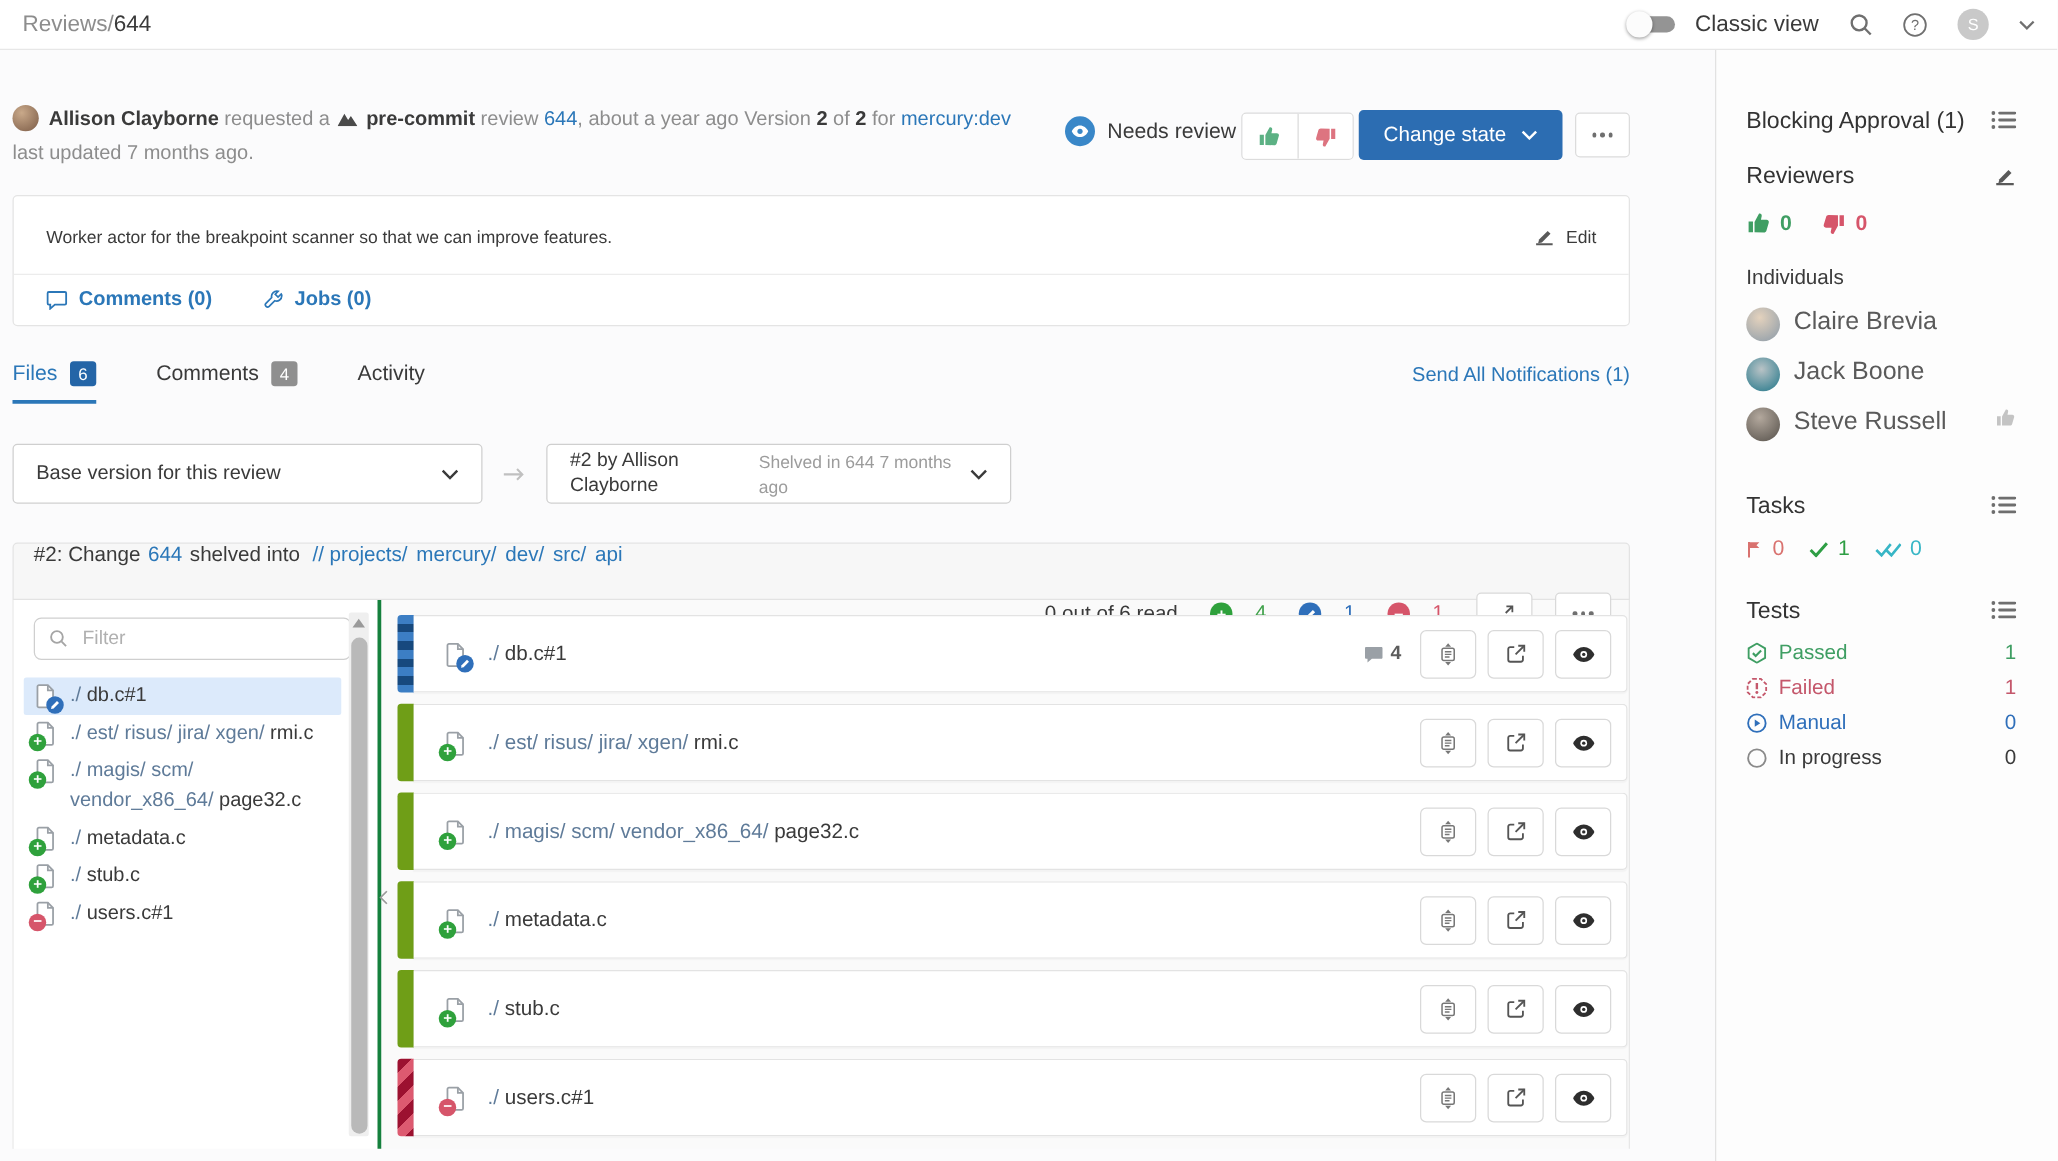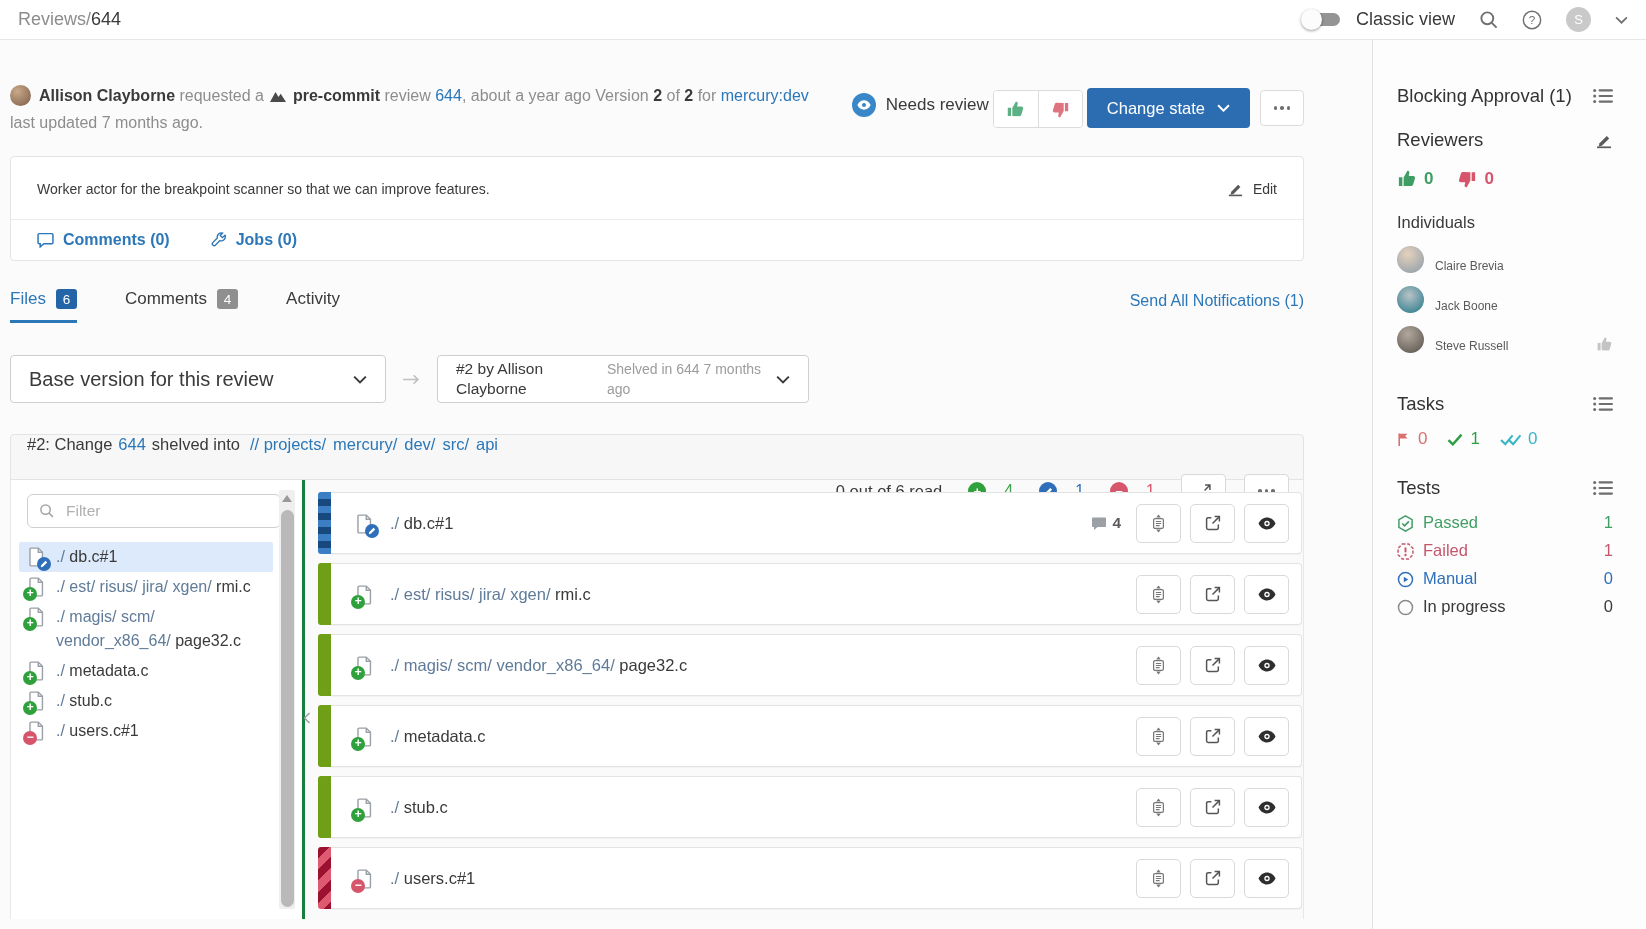--- a/index.html
+++ b/index.html
@@ -53,21 +53,21 @@
   .tab { display:inline-flex; align-items:center; gap:10px; font-size:17px; color:#3a3a3a; padding-bottom:11px; margin-right:48px; cursor:pointer; border-bottom:3px solid transparent; }
   .tab.active { color:#2b77b8; border-bottom-color:#2b77b8; }
   .badge { min-width:21px; height:20px; border-radius:3px; color:#fff; font-size:13.5px; display:inline-flex; align-items:center; justify-content:center; padding:0 4px; }
   .badge.blue { background:#2465a7; }
   .badge.gray { background:#8f8f8f; }
   .notif-link { margin-left:auto; color:#2b77b8; font-size:16px; cursor:pointer; padding-top:3px; }
 
   
   .ver-row { margin-top:32px; display:flex; align-items:center; }
   .dropdown { border:1px solid #cfcfcf; border-radius:4px; background:#fff; display:flex; align-items:center; cursor:pointer; }
-  .dd-base { width:376px; height:48px; padding:0 18px; font-size:20px; color:#3a3a3a; }
+  .dd-base { width:376px; height:48px; padding:0 18px; font-size:16px; color:#3a3a3a; }
   .dd-target { width:372px; height:48px; padding:0 18px; }
   .dd-chev { margin-left:auto; }
   .dd-lines { display:flex; line-height:20px;justify-content:space-between; }
   .dd-l1 { font-size:15.5px; color:#3a3a3a; }
   .dd-l2 { font-size:14px; color:#9c9c9c; }
   .ver-arrow { margin:0 16px; }
 
   
   .panel { margin-top:31px; width:1294px; }
   .panel-head { height:46px; background:#f7f7f7; border:1px solid #e3e3e3; border-radius:4px 4px 0 0; display:flex; align-items:flex-start; padding:0 14px 0 16px; font-size:16.5px; }
@@ -126,35 +126,35 @@
 
   
   .side-head { display:flex; align-items:center; font-size:18.5px; color:#333; }
   .side-head .hicon { margin-left:auto; cursor:pointer; }
   .sec-reviewers { margin-top:22px; }
   .vote-counts { display:flex; align-items:center; gap:10px; margin-top:18px; font-size:17px; font-weight:700; }
   .vc-up { color:#3f9e63; display:flex; align-items:center; gap:7px; }
   .vc-down { color:#d6556a; display:flex; align-items:center; gap:7px; margin-left:14px; }
   .individuals-h { margin-top:24px; font-size:16.5px; color:#3a3a3a; }
   .people { margin-top:14px; display:flex; flex-direction:column; gap:13px; }
-  .person { display:flex; align-items:flex-end; gap:11px; font-size:12px; color:#5a5a5a; cursor:pointer; }
+  .person { display:flex; align-items:flex-start; gap:11px; font-size:20px; color:#5a5a5a; cursor:pointer; }
   .pavatar { width:27px; height:27px; border-radius:50%; flex:none; }
   .pavatar.v0 { background:radial-gradient(circle at 40% 30%, #e4d2bd, #8a9aa8); }
   .pavatar.v1 { background:radial-gradient(circle at 45% 35%, #b9c3c6, #1f7588); }
   .pavatar.v2 { background:radial-gradient(circle at 40% 30%, #b3a89d, #55504a); }
   .pvote { margin-left:auto; color:#c4c4c4; }
   .sec-tasks { margin-top:40px; }
   .task-counts { display:flex; align-items:center; gap:8px; margin-top:14px; font-size:17px; }
   .tc { display:flex; align-items:center; gap:7px; margin-right:12px; }
   .tc.flag { color:#d9726f; }
   .tc.done { color:#2e9e44; }
   .tc.verified { color:#38b6c6; }
   .sec-tests { margin-top:28px;gap:16px; }
   .tests { margin-top:14px; display:flex; flex-direction:column; gap:9px; }
-  .trow { display:flex; align-items:flex-end; gap:9px; font-size:16.5px; cursor:pointer; }
+  .trow { display:flex; align-items:center; gap:9px; font-size:16.5px; cursor:pointer; }
   .tval { margin-left:auto; }
   .trow.passed .tlabel, .trow.passed .tval { color:#3f9e63; }
   .trow.failed .tlabel, .trow.failed .tval { color:#c4576b; }
   .trow.manual .tlabel, .trow.manual .tval { color:#2f6fba; }
   .trow.progress .tlabel { color:#3a3a3a; } .trow.progress .tval { color:#3a3a3a; }
 </style>
 </head>
 <body>
 
 <header class="topbar">

